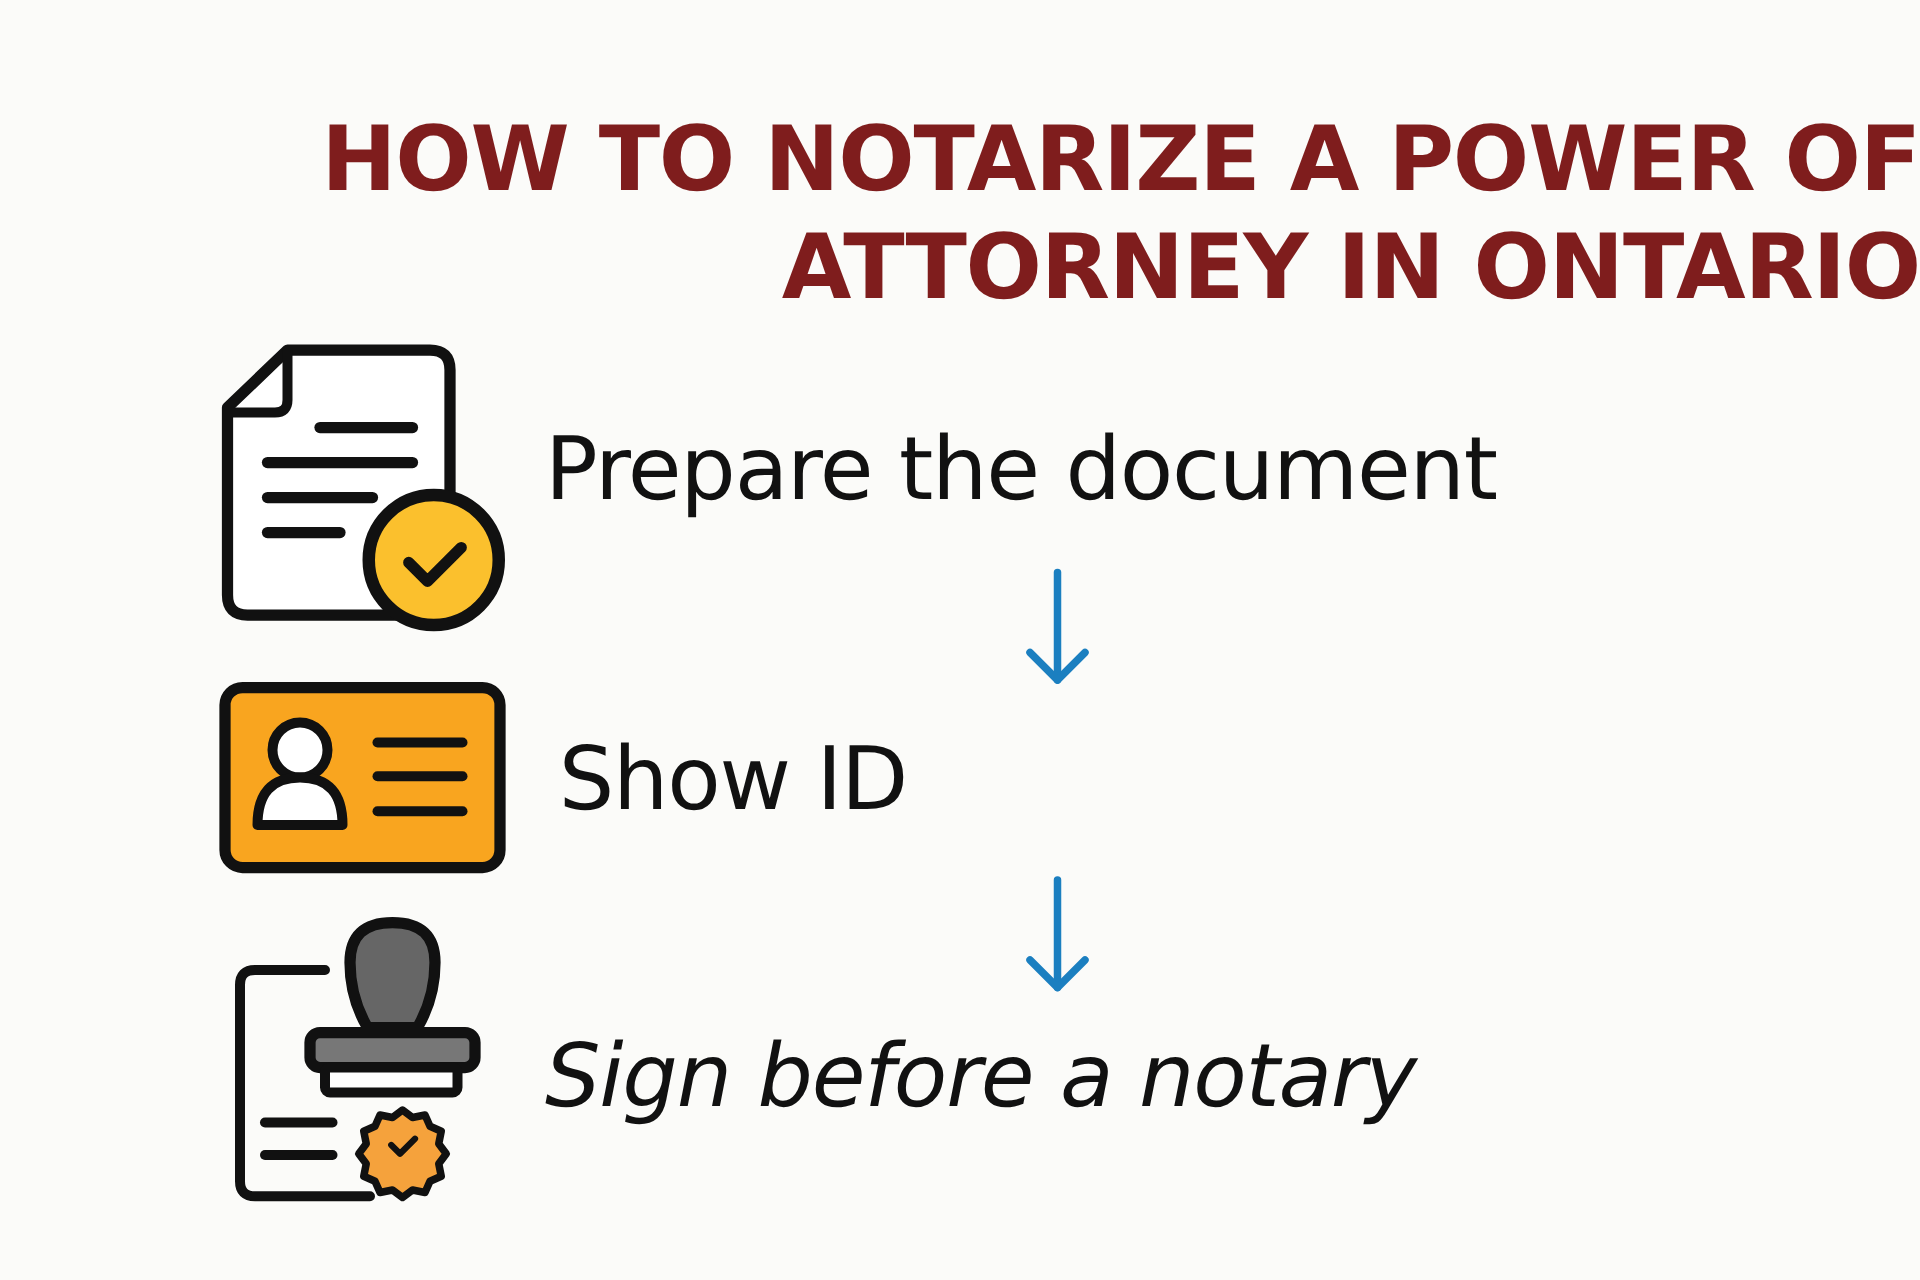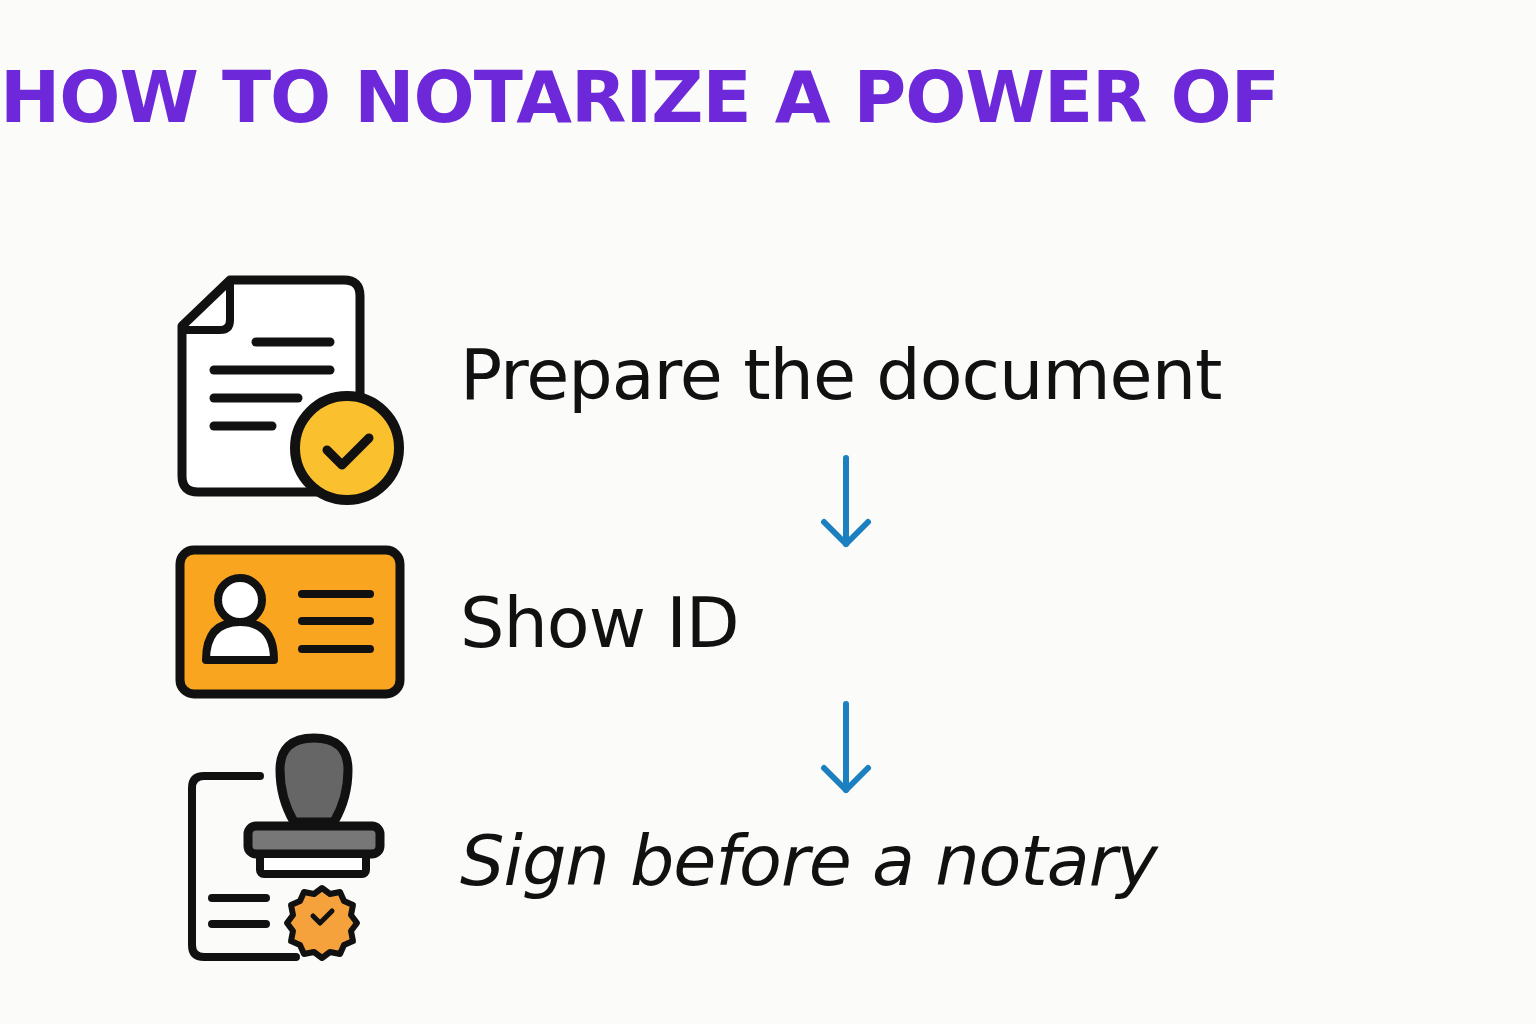--- a/index.html
+++ b/index.html
@@ -6,49 +6,50 @@
   body {
     width: 1536px; height: 1024px;
     background: #fbfbf9;
     position: relative;
     overflow: hidden;
     font-family: "DejaVu Sans", sans-serif;
     color: #111;
   }
   .title {
     position: absolute;
-    left: 0; top: 54px; width: 1536px;
-    text-align: left;
+    left: 0; top: 84px; width: 1536px;
+    text-align: right;
     font-family: "DejaVu Sans", sans-serif;
     font-weight: bold;
     font-size: 72px;
     line-height: 86px;
     letter-spacing: -1px;
-    color: #6d28d9;
+    color: #7f1d1d;
   }
   .title span { display: block; }
   .step-label {
     position: absolute;
-    left: 460px;
+    left: 436px;
     font-family: "DejaVu Sans", sans-serif;
     font-size: 70px;
     font-weight: 500;
     letter-spacing: -1px;
     color: #111;
     line-height: 1;
     white-space: nowrap;
   }
   .icon { position: absolute; }
   .arrow { position: absolute; }
 </style>
 </head>
 <body>
 
 <div class="title">
   <span>HOW TO NOTARIZE A POWER OF</span>
+  <span>ATTORNEY IN ONTARIO</span>
 </div>
 
 <svg class="icon" style="left:172px; top:272px;" width="240" height="240" viewBox="0 0 240 240">
   <path d="M58 8 H172 Q188 8 188 24 V190 Q188 220 172 220 H26 Q10 220 10 204 V54 Z" fill="#fff" stroke="#111" stroke-width="9" stroke-linejoin="round"></path>
   <path d="M58 8 V48 Q58 58 48 58 H12" fill="none" stroke="#111" stroke-width="8" stroke-linejoin="round"></path>
   <line x1="84" y1="70" x2="158" y2="70" stroke="#111" stroke-width="9" stroke-linecap="round"></line>
   <line x1="42" y1="98" x2="158" y2="98" stroke="#111" stroke-width="9" stroke-linecap="round"></line>
   <line x1="42" y1="126" x2="126" y2="126" stroke="#111" stroke-width="9" stroke-linecap="round"></line>
   <line x1="42" y1="154" x2="100" y2="154" stroke="#111" stroke-width="9" stroke-linecap="round"></line>
   <circle cx="175" cy="176" r="52" fill="#fbc02d" stroke="#111" stroke-width="10"></circle>
@@ -62,21 +63,21 @@
 </svg>
 
 <svg class="icon" style="left:174px; top:544px;" width="232" height="156" viewBox="0 0 232 156">
   <rect x="6" y="6" width="220" height="144" rx="14" fill="#f9a51f" stroke="#111" stroke-width="9"></rect>
   <circle cx="66" cy="56" r="22" fill="#fff" stroke="#111" stroke-width="8"></circle>
   <path d="M32 116 Q32 78 66 78 Q100 78 100 116 Z" fill="#fff" stroke="#111" stroke-width="8" stroke-linejoin="round"></path>
   <line x1="128" y1="50" x2="196" y2="50" stroke="#111" stroke-width="8" stroke-linecap="round"></line>
   <line x1="128" y1="77" x2="196" y2="77" stroke="#111" stroke-width="8" stroke-linecap="round"></line>
   <line x1="128" y1="105" x2="196" y2="105" stroke="#111" stroke-width="8" stroke-linecap="round"></line>
 </svg>
-<div class="step-label" style="top:588px;">Show ID</div>
+<div class="step-label" style="top:588px;margin-left:11px;">Show ID</div>
 
 <svg class="arrow" style="left:816px; top:698px;" width="60" height="100" viewBox="0 0 60 100">
   <line x1="30" y1="6" x2="30" y2="92" stroke="#1b7fc0" stroke-width="6" stroke-linecap="round"></line>
   <path d="M8 70 L30 92 L52 70" fill="none" stroke="#1b7fc0" stroke-width="6" stroke-linecap="round" stroke-linejoin="round"></path>
 </svg>
 
 <svg class="icon" style="left:180px; top:730px;" width="210" height="240" viewBox="0 0 210 240">
   <path d="M80 46 H24 Q12 46 12 58 V215 Q12 227 24 227 H116" fill="none" stroke="#111" stroke-width="8" stroke-linecap="round" stroke-linejoin="round"></path>
   <path d="M114 92 Q100 68 100 40 Q100 8 134 8 Q168 8 168 40 Q168 68 154 92 Z" fill="#666" stroke="#111" stroke-width="9" stroke-linejoin="round"></path>
   <rect x="68" y="96" width="132" height="28" rx="8" fill="#777" stroke="#111" stroke-width="9"></rect>

